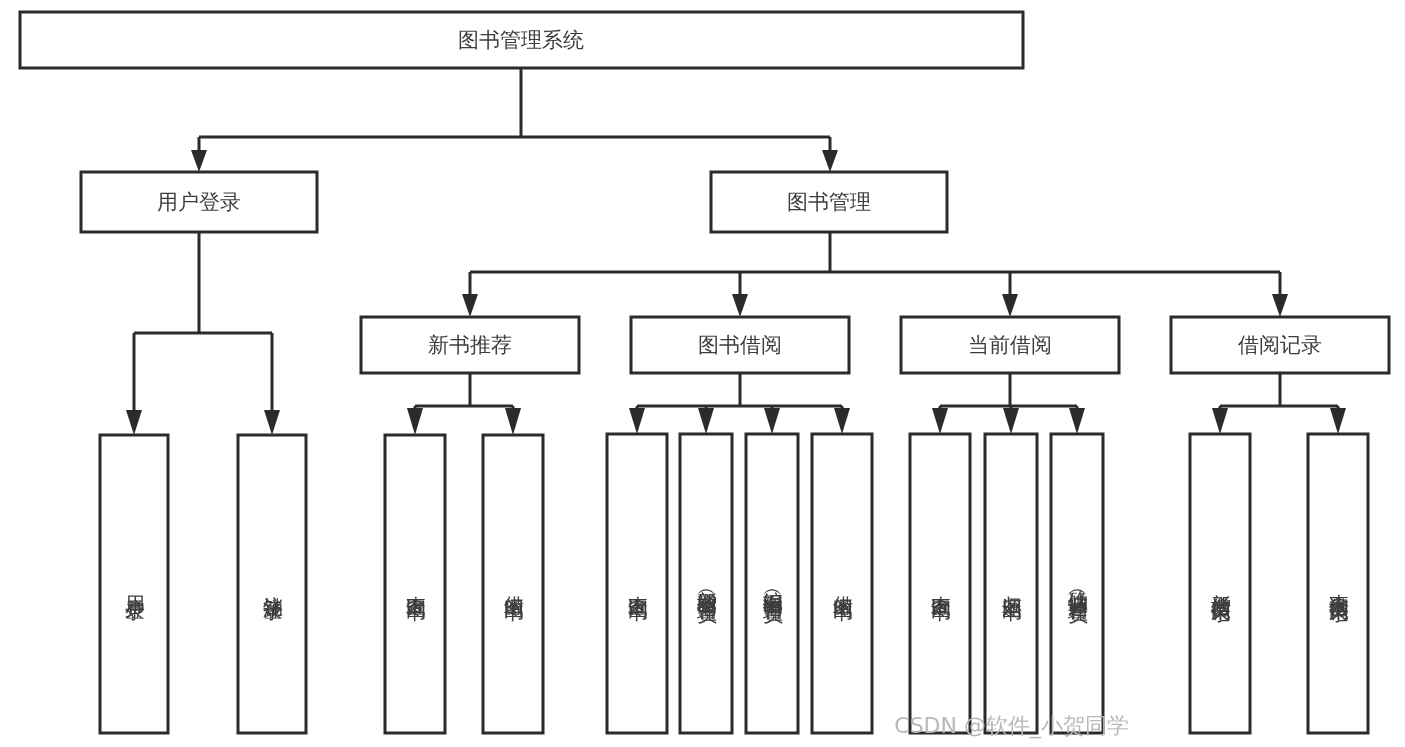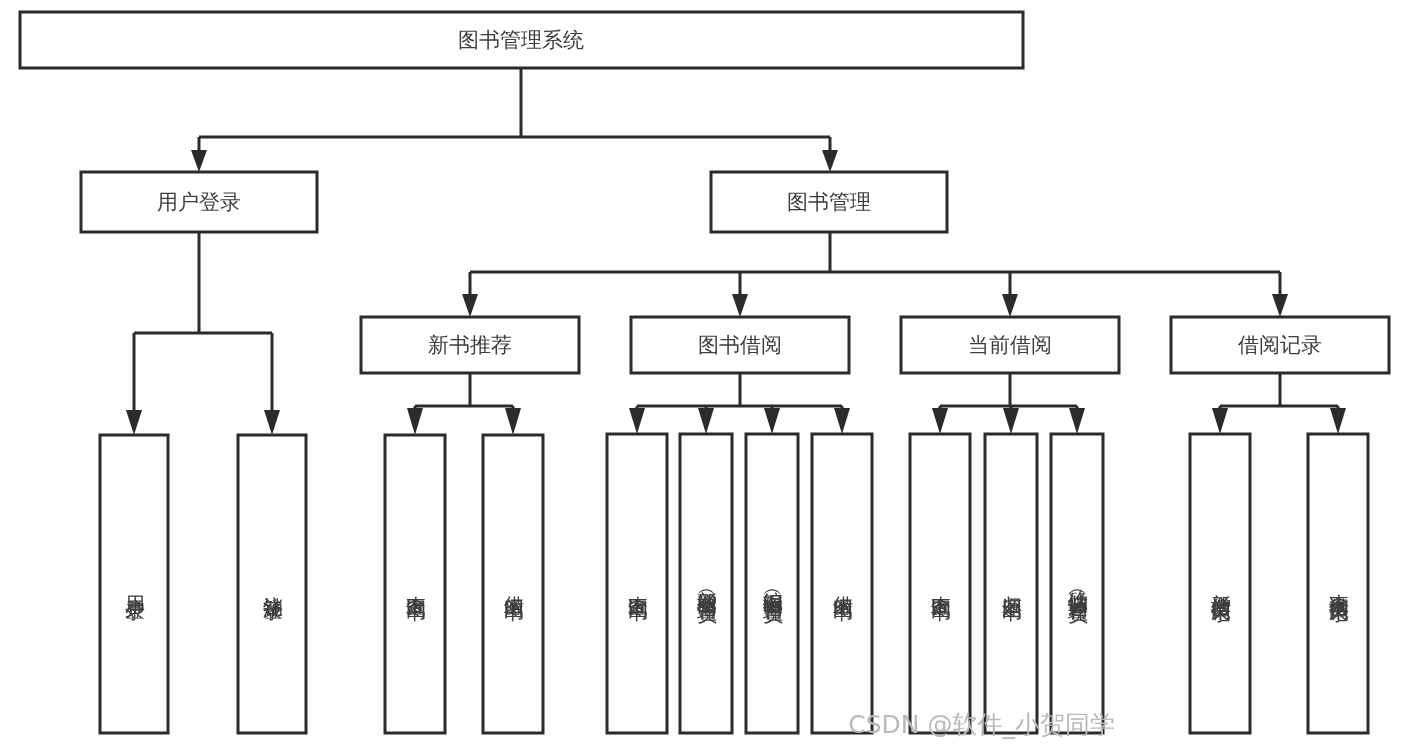--- a/index.html
+++ b/index.html
@@ -49,24 +49,24 @@
     stroke: #2b2b2b;
     stroke-width: 3;
     fill: none;
   }
   .edge-arrow {
     fill: #2b2b2b;
     stroke: none;
   }
   .watermark {
     position: absolute;
-    right: 14px;
+    right: 0;
     bottom: 6px;
     font-family: "DejaVu Sans", "Liberation Sans", sans-serif;
-    font-size: 25px;
+    font-size: 22px;
     color: #b9b9b9;
     white-space: nowrap;
     pointer-events: none;
   }
 </style>
 </head>
 <body>
 
 <div id="diagram-root">
 

